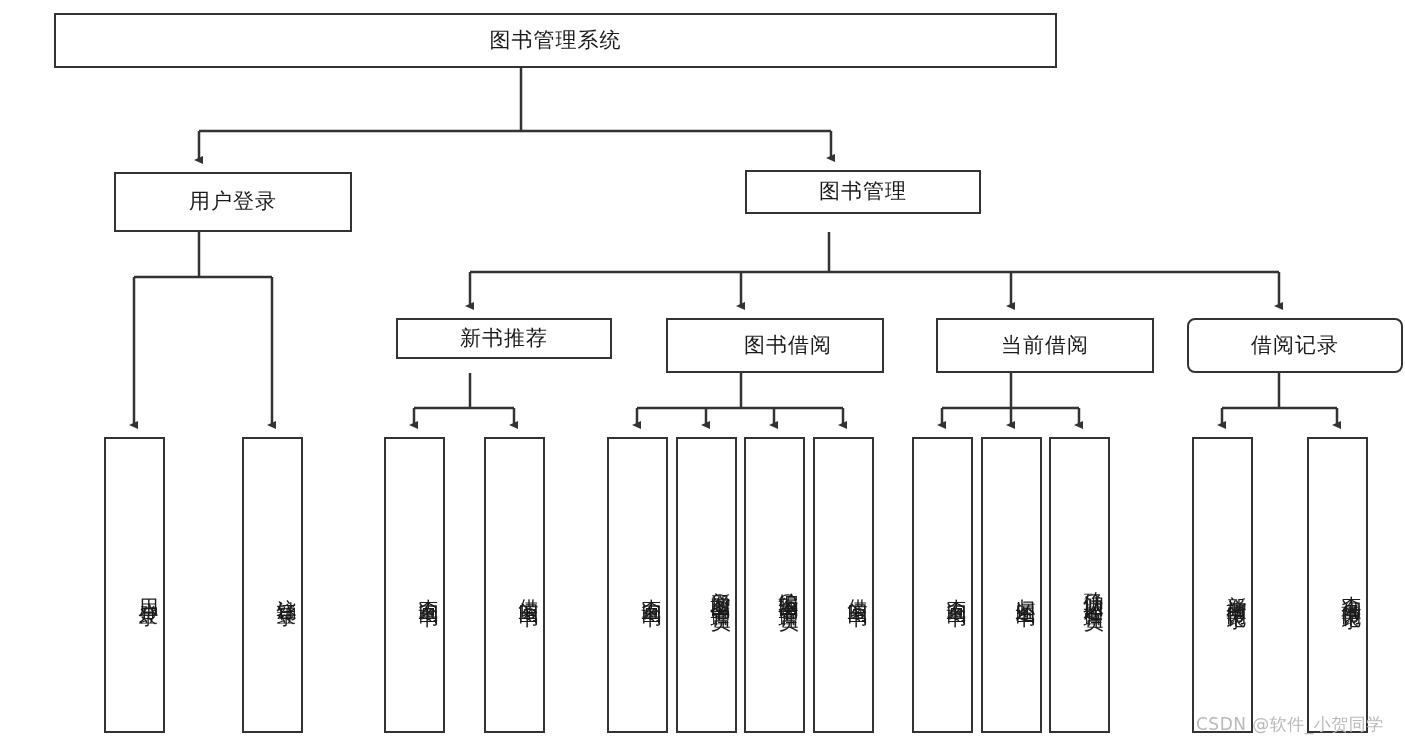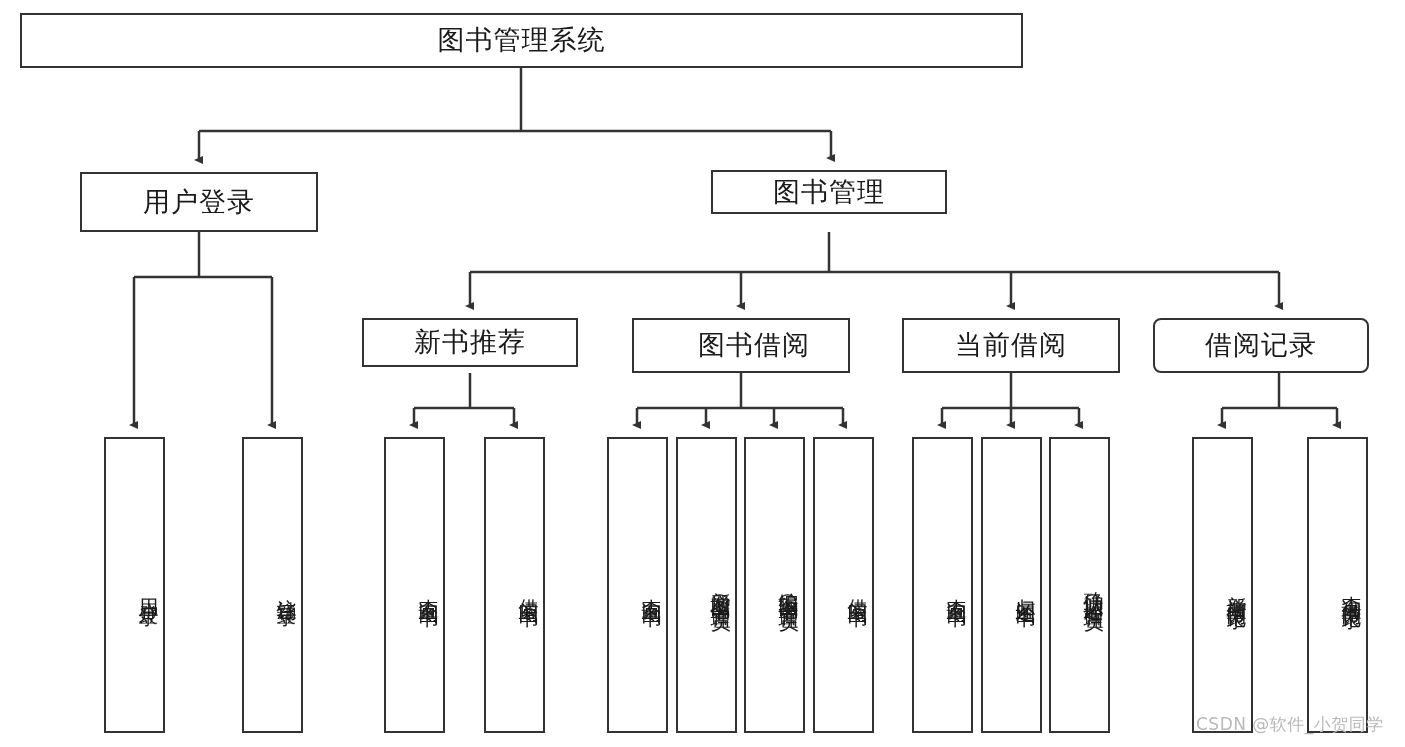--- a/index.html
+++ b/index.html
@@ -30,23 +30,24 @@
     position: absolute;
     box-sizing: border-box;
     background: #ffffff;
     border: 2px solid #333333;
     display: flex;
     align-items: center;
     justify-content: center;
     color: #1a1a1a;
   }
   .node.horiz {
-    font-size: 27px;
+    font-size: 21px;
     letter-spacing: 1px;
     line-height: 1.2;
+    margin-left: 34px;
   }
   .node.vert {
     writing-mode: vertical-rl;
     text-orientation: upright;
     font-size: 20px;
     letter-spacing: 3px;
     padding-top: 8px;
     align-items: flex-start;
     justify-content: center;
   }
@@ -124,21 +125,21 @@
     <span>图书管理系统</span>
   </div>
 
   <div class="node horiz" style="left:80px; top:172px; width:238px; height:60px;">
     <span>用户登录</span>
   </div>
   <div class="node horiz" style="left:711px; top:170px; width:236px; height:44px;">
     <span>图书管理</span>
   </div>
 
-  <div class="node horiz" style="left:362px; top:318px; width:216px; height:49px;align-items:center;">
+  <div class="node horiz" style="left:362px; top:318px; width:216px; height:41px;align-items:center;">
     <span>新书推荐</span>
   </div>
   <div class="node horiz" style="left:632px; top:318px; width:218px; height:55px;padding-left:26px;">
     <span>图书借阅</span>
   </div>
   <div class="node horiz" style="left:902px; top:318px; width:218px; height:55px;">
     <span>当前借阅</span>
   </div>
   <div class="node horiz" style="left:1153px; top:318px; width:216px; height:55px;border-radius:8px;">
     <span>借阅记录</span>

